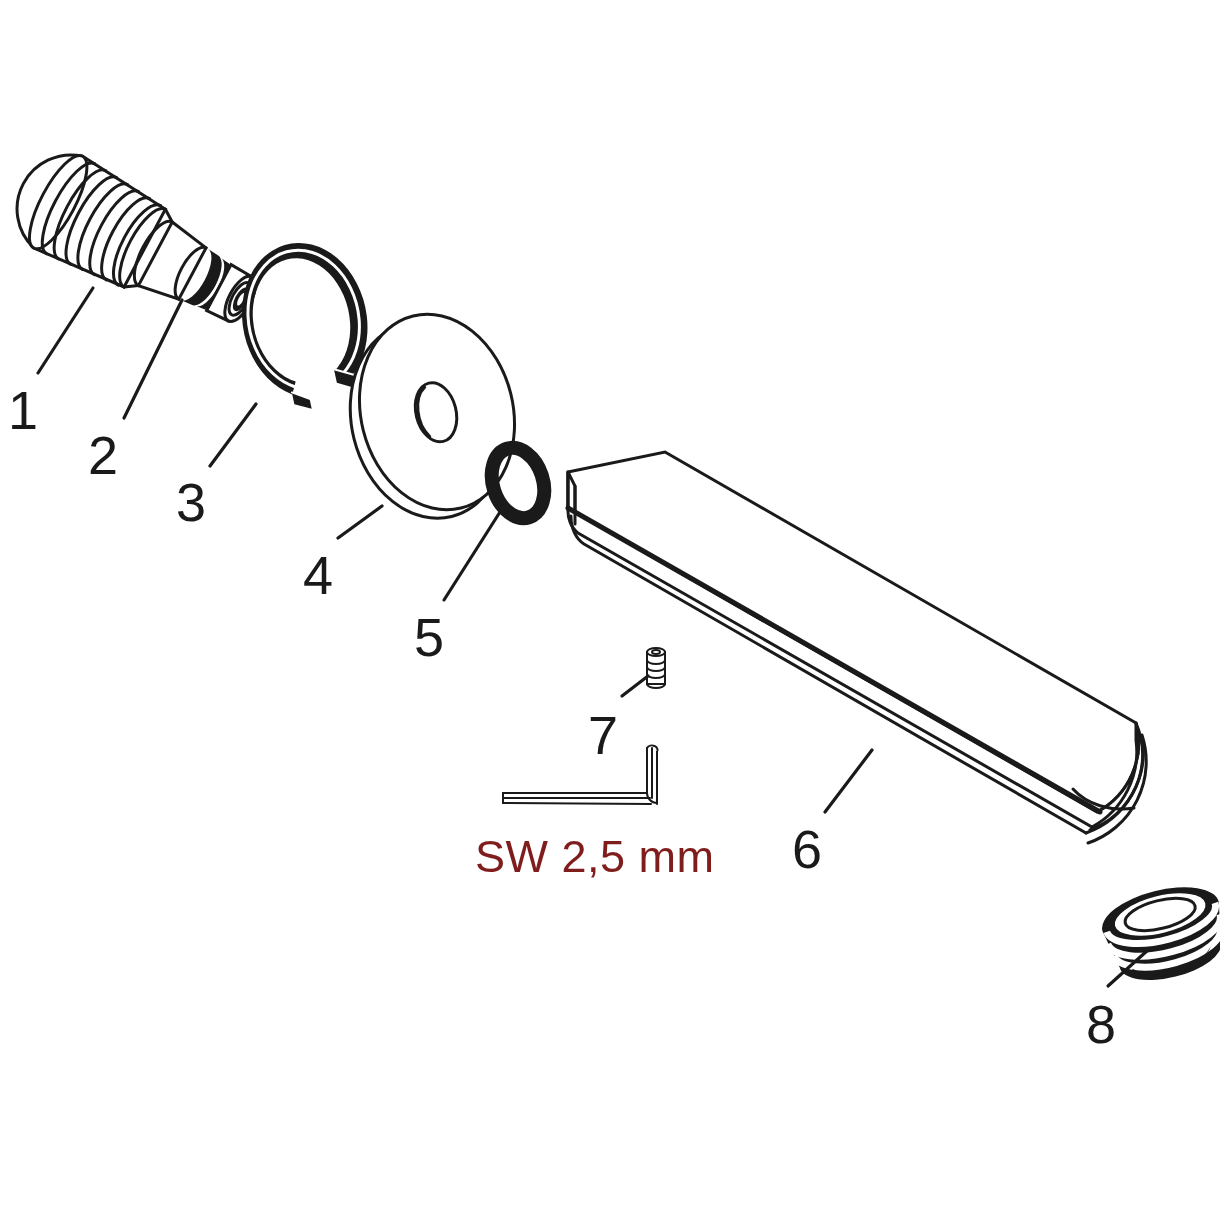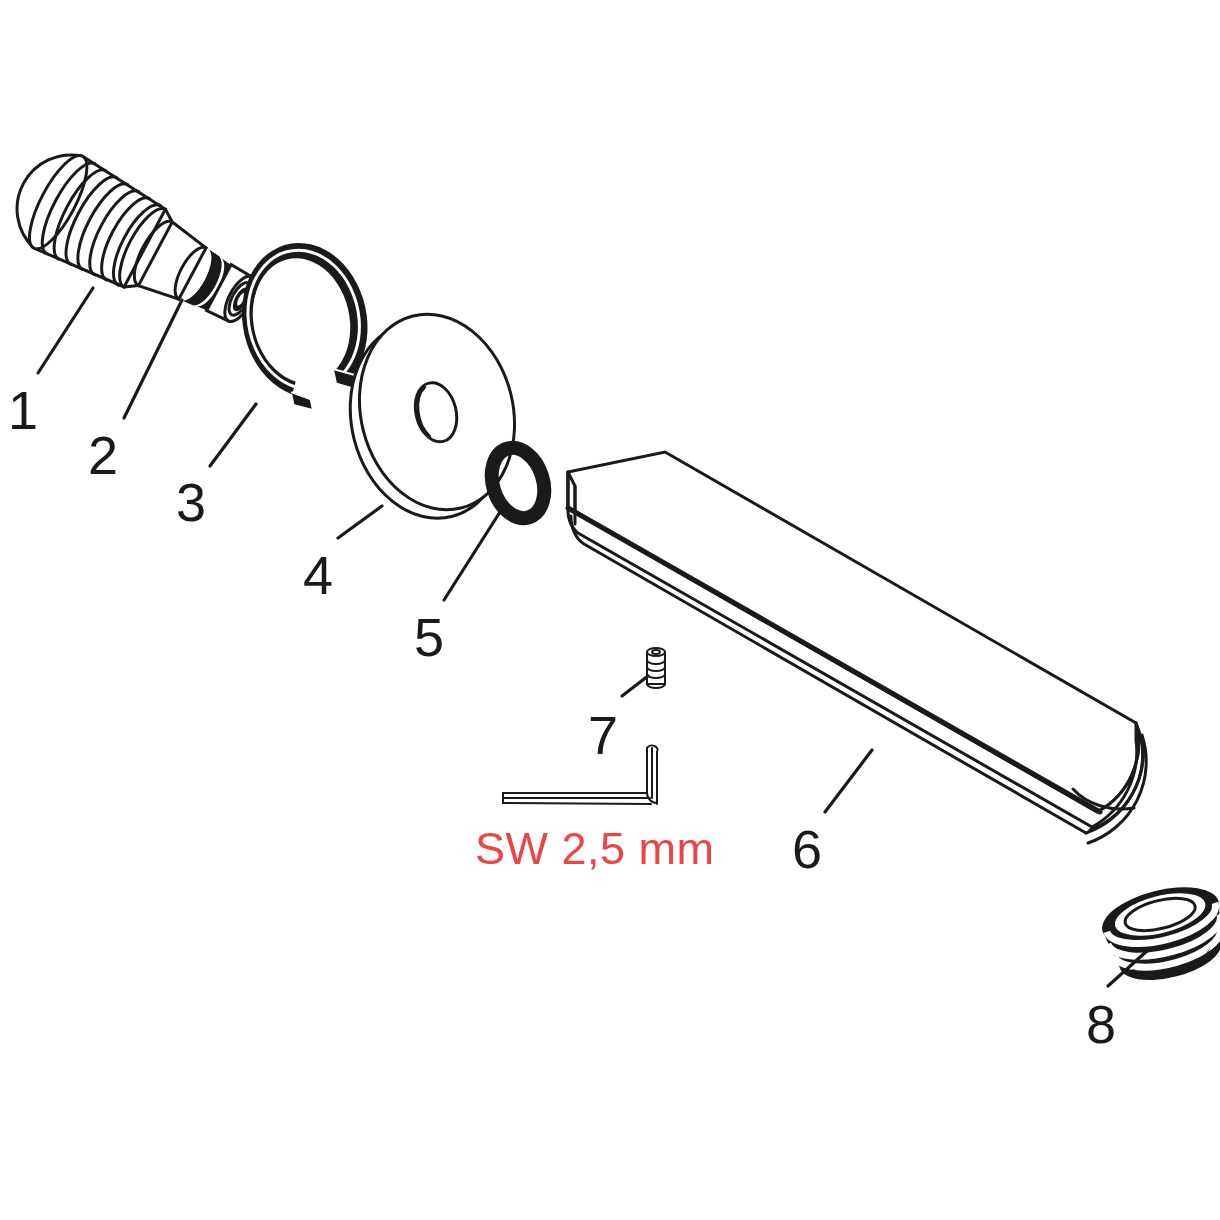--- a/index.html
+++ b/index.html
@@ -39,23 +39,24 @@
     white-space: nowrap;
     user-select: none;
   }
   .tool-label {
     position: absolute;
     font-family: "Liberation Sans", sans-serif;
     font-size: 45px;
     font-weight: 400;
     line-height: 1;
     letter-spacing: 0.5px;
-    color: #ef4444;
+    color: #7f1d1d;
     white-space: nowrap;
     user-select: none;
+    margin-top: 8px;
   }
   
   .ln   { fill: none; stroke: #1a1a1a; stroke-width: 3; stroke-linecap: round; stroke-linejoin: round; }
   .ln-t { fill: none; stroke: #1a1a1a; stroke-width: 2; stroke-linecap: round; stroke-linejoin: round; }
   .ln-h { fill: none; stroke: #1a1a1a; stroke-width: 5; stroke-linecap: round; stroke-linejoin: round; }
   .fillblack { fill: #1a1a1a; stroke: none; }
   .fillwhite { fill: #ffffff; stroke: #1a1a1a; stroke-width: 3; }
   .fillwhite-t { fill: #ffffff; stroke: #1a1a1a; stroke-width: 2; }
   .leader { fill: none; stroke: #1a1a1a; stroke-width: 3.2; stroke-linecap: round; }
 </style>

